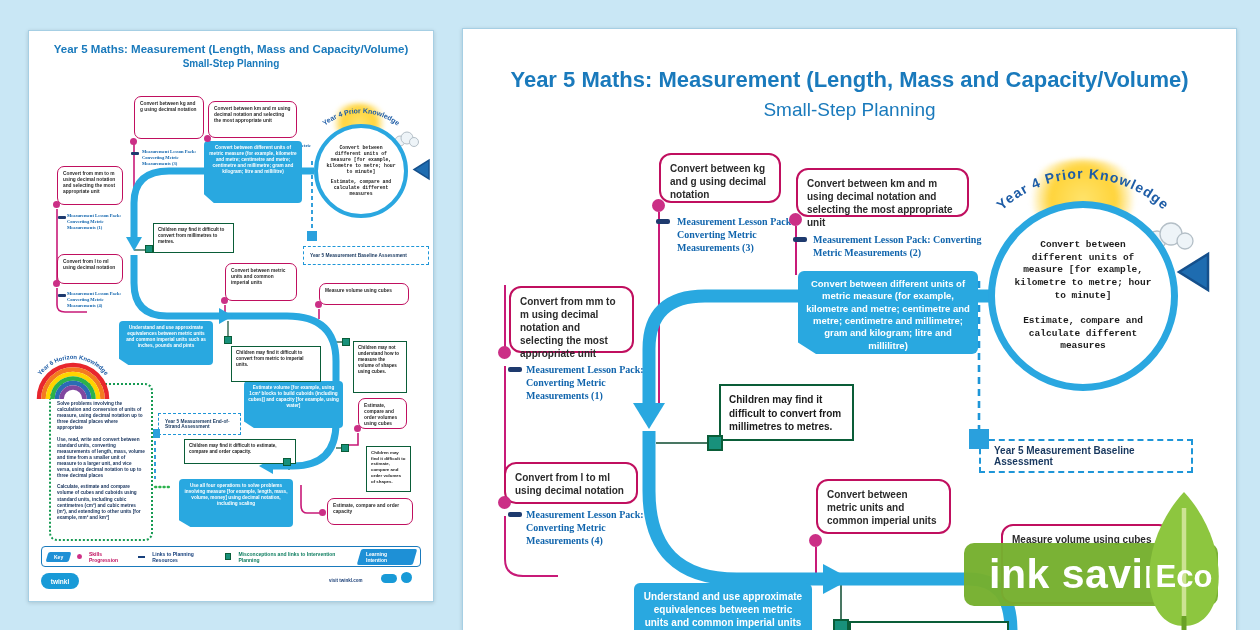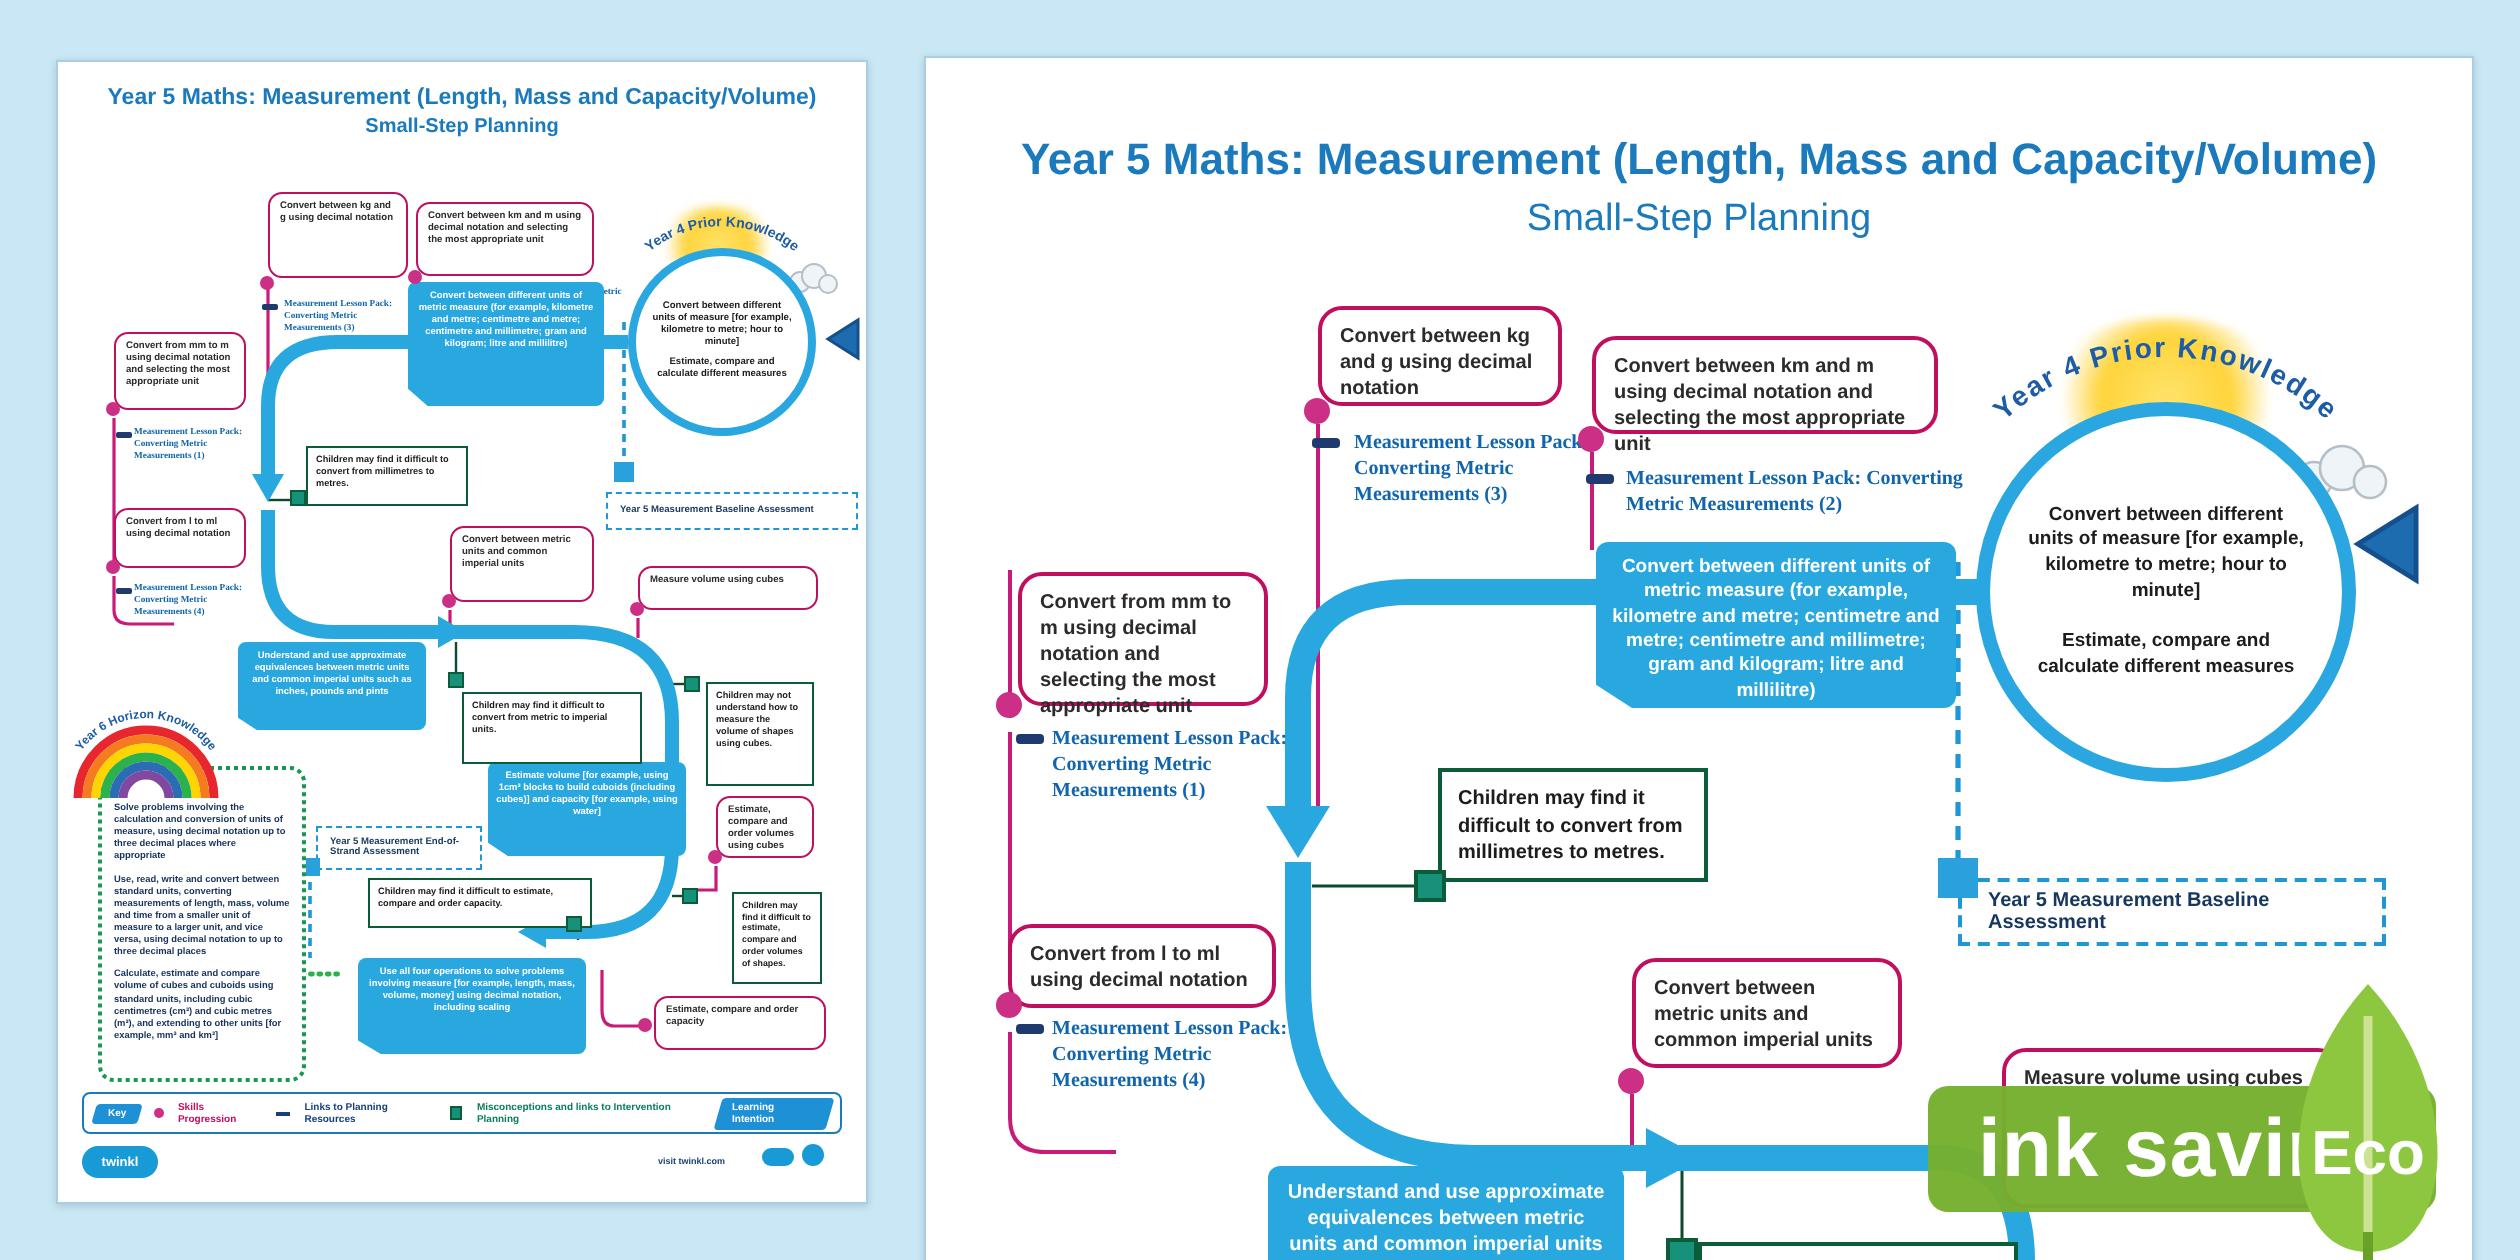--- a/index.html
+++ b/index.html
@@ -17,21 +17,21 @@
         font-weight:600;font-size:10px;line-height:1.35;padding:7px 8px;}
   .dashedbox{position:absolute;border:2px dashed #1e96d8;color:#17375e;font-weight:700;
              background:#fff;display:flex;align-items:center;}
   .linktext{position:absolute;color:#1165ad;font-weight:700;font-size:10px;line-height:1.3;font-family:Liberation Serif, serif;}
   .dash-ic{position:absolute;background:#1e3a6e;border-radius:2px;width:14px;height:4.5px;}
   .pdot{position:absolute;width:13px;height:13px;border-radius:50%;background:#cb2f86;}
   .gsq{position:absolute;background:#18917b;border:2px solid #0a5d38;box-sizing:border-box;}
   .bsq{position:absolute;background:#2aa0dd;}
   .circle{position:absolute;background:#fff;border:7px solid #2aa7e0;border-radius:50%;
           display:flex;flex-direction:column;justify-content:center;align-items:center;
-          text-align:center;color:#1c1c1c;font-weight:700;}
+          text-align:center;color:#1c1c1c;font-weight:700;font-family:Liberation Mono, monospace;}
   .sun{position:absolute;border-radius:50%;filter:blur(2px);
        background:radial-gradient(circle at 50% 60%, #ffe36b 0%, #ffd43b 45%, rgba(255,215,64,0) 72%);}
   .title{position:absolute;width:100%;text-align:center;color:#1a7abc;font-weight:700;}
   .subtitle{position:absolute;width:100%;text-align:center;color:#1a7abc;font-weight:500;}
   svg{position:absolute;overflow:visible;}
   
   .m .skill{border-width:1.4px;border-radius:7px;font-size:4.8px;line-height:1.25;padding:4px 5px;}
   .m .intent{font-size:4.7px;line-height:1.3;padding:4px 4px;border-radius:4px;}
   .m .misc{border-width:1.2px;font-size:4.6px;line-height:1.3;padding:3px 4px;}
   .m .dashedbox{border-width:1.3px;font-size:4.8px;}

